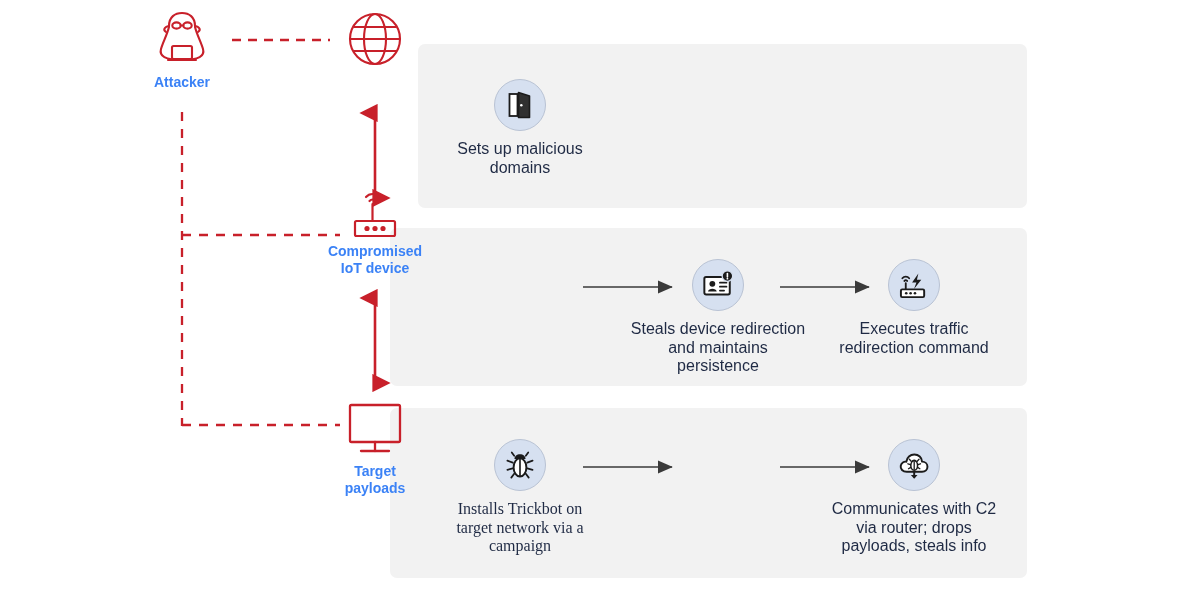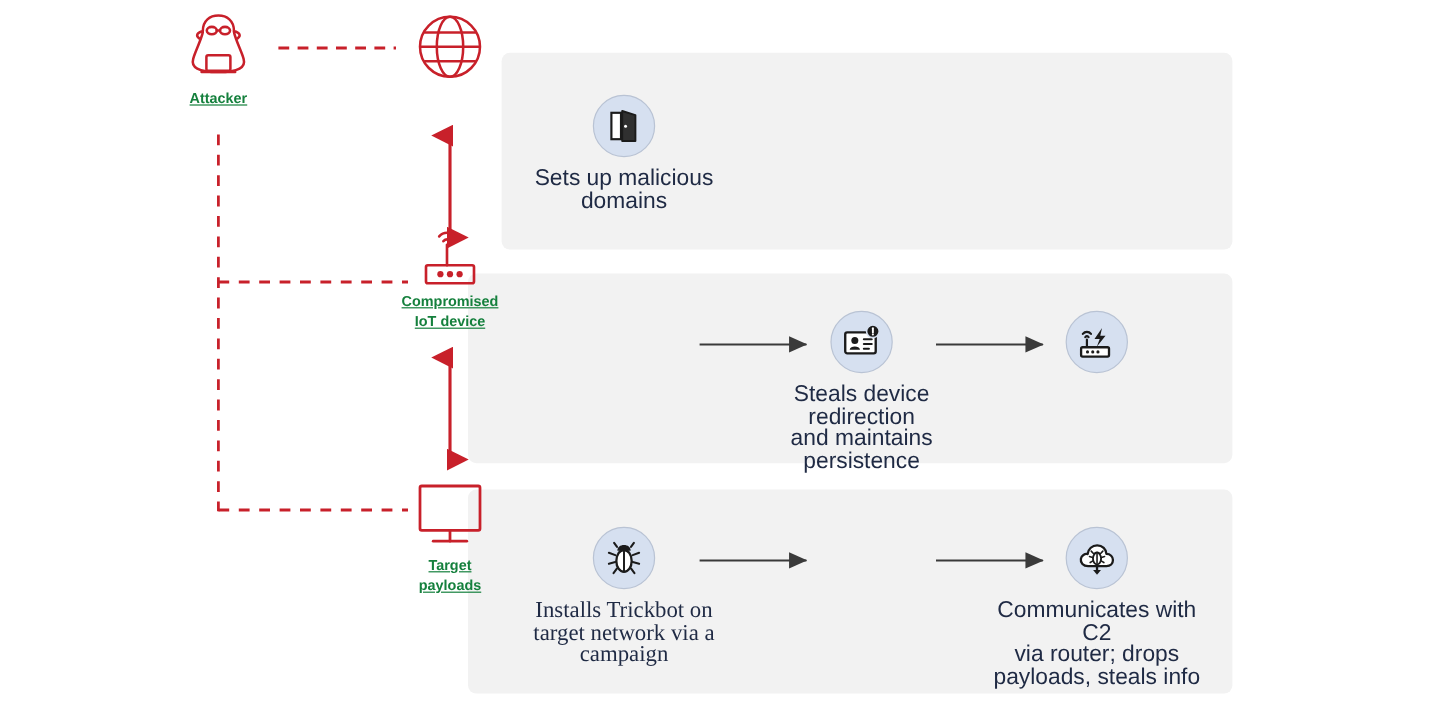--- a/index.html
+++ b/index.html
@@ -18,26 +18,25 @@
     background:#f2f2f2;
     border-radius:7px;
   }
   #panel-row1{left:418px;top:44px;width:609px;height:164px;}
   #panel-row2{left:390px;top:228px;width:637px;height:158px;}
   #panel-row3{left:390px;top:408px;width:637px;height:170px;}
 
   
   .red-node{position:absolute;text-align:center;}
   .red-label{
-    color:#15803d;
-    font-size:12px;
+    color:#3b82f6;
+    font-size:14px;
     font-weight:bold;
     line-height:17px;
     white-space:pre-line;
-    text-decoration:underline;
   }
   .red-icon{display:block;margin:0 auto;}
 
   #node-attacker{left:122px;top:8px;width:120px;}
   #node-attacker .red-label{margin-top:4px;}
   #node-c2{left:315px;top:8px;width:120px;}
   #node-c2 .red-label{margin-top:4px;}
   #node-iot{left:315px;top:188px;width:120px;}
   #node-iot .red-label{margin-top:3px;}
   #node-target{left:315px;top:400px;width:120px;}
@@ -56,21 +55,21 @@
     width:52px;height:52px;
     margin:0 auto;
     border-radius:50%;
     background:#d6e0f0;
     border:1.5px solid #b9c3d4;
     box-sizing:border-box;
     display:flex;align-items:center;justify-content:center;
   }
   .step-text{
     margin-top:9px;
-    font-size:19px;
+    font-size:16px;
     line-height:18.5px;
     color:#1f2a44;
     white-space:pre-line;
   }
 
   
   #step-r1c1{left:430px;top:79px;}
   
   #step-r2c1{left:430px;top:259px;}
   #step-r2c2{left:628px;top:259px;}
@@ -222,20 +221,22 @@
         </g>
         <rect x="3" y="20" width="24" height="8" rx="1.3" fill="#ffffff" stroke="#1b1b1b" stroke-width="2"></rect>
         <g fill="#1b1b1b">
           <circle cx="8.5" cy="24" r="1.35"></circle>
           <circle cx="13" cy="24" r="1.35"></circle>
           <circle cx="17.5" cy="24" r="1.35"></circle>
         </g>
         <path d="M21 3.5 L14.5 13 L19 13 L16.5 19.5 L24 10 L19.5 10 Z" fill="#1b1b1b"></path>
       </svg>
     </div>
+    <div class="step-text">Executes traffic
+redirection  command</div>
   </div>
 
   <div class="step" id="step-r3c1">
     <div class="step-circle">
       <svg width="30" height="31" viewBox="0 0 30 32">
         <g stroke="#1b1b1b" stroke-width="1.8" stroke-linecap="round" fill="none">
           <path d="M9 6 L6.5 2.5"></path>
             <path d="M21 6 L23.5 2.5"></path>
           <path d="M7.5 13 L2 11"></path>
             <path d="M22.5 13 L28 11"></path>

